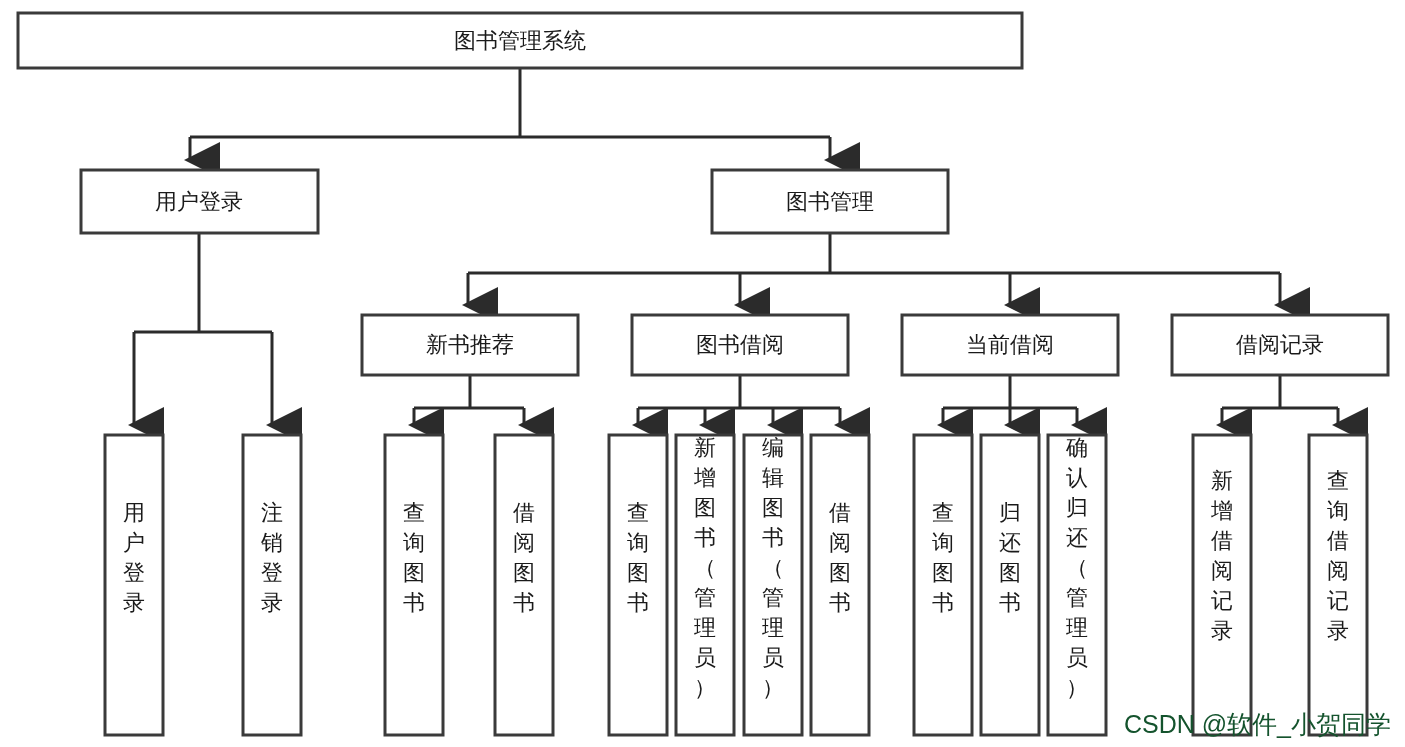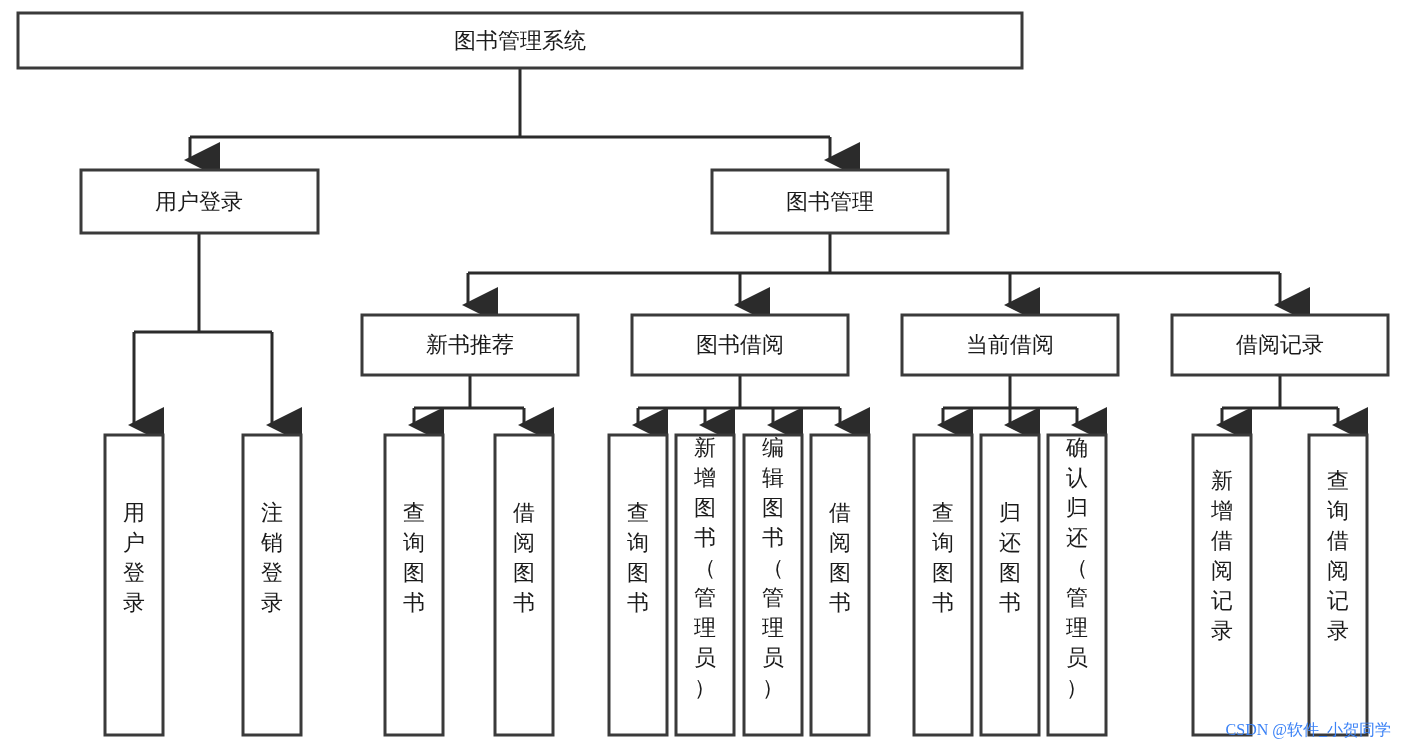--- a/index.html
+++ b/index.html
@@ -45,23 +45,23 @@
     fill: none;
   }
   .arrow-head {
     fill: #2b2b2b;
     stroke: none;
   }
   .watermark {
     position: absolute;
     right: 14px;
     bottom: 6px;
-    font-family: Liberation Serif, serif;
-    font-size: 16px;
-    color: #3b82f6;
+    font-family: Liberation Sans, sans-serif;
+    font-size: 25px;
+    color: #14532d;
     white-space: nowrap;
     pointer-events: none;
     user-select: none;
   }
 </style>
 </head>
 <body>
 
 <svg id="diagram" viewBox="0 0 1405 747" xmlns="http://www.w3.org/2000/svg">
 

